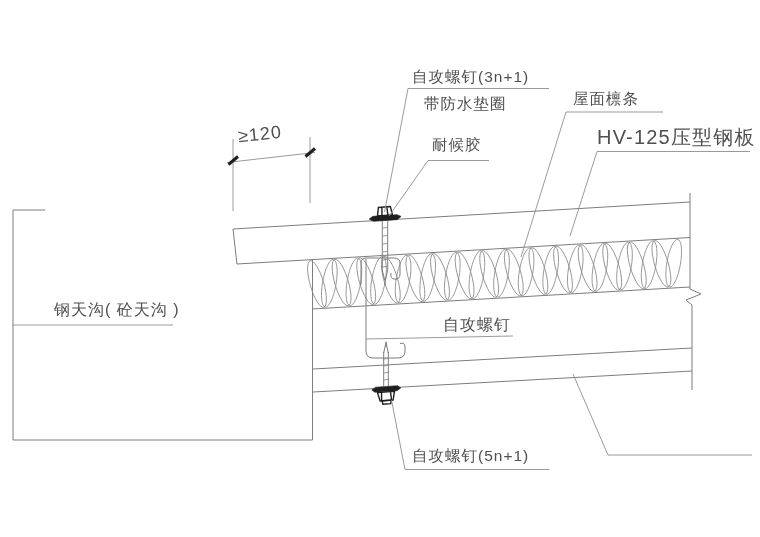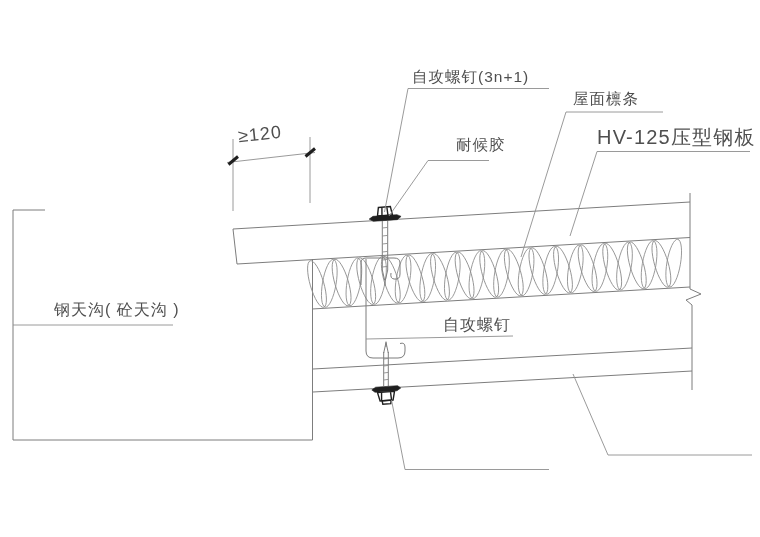--- a/index.html
+++ b/index.html
@@ -142,20 +142,22 @@
     <g>
       <path class="thin" d="M233,139 L233,211"></path>
       <path class="thin" d="M310,137 L310,203"></path>
       <path class="thin" d="M227,162.5 L315,152.5"></path>
       <path class="tick" d="M228.5,164.5 L238,156.5"></path>
       <path class="tick" d="M305.5,156.5 L315,148.5"></path>
     </g>
   </svg>
 
   <div class="lbl" style="left:412px;top:67px">自攻螺钉(3n+1)</div>
-  <div class="lbl" style="left:456px;top:135px">耐候胶</div>
+  <div class="lbl" style="left:424px;top:94px">带防水垫圈</div>
+  <div class="lbl" style="left:432px;top:135px">耐候胶</div>
   <div class="lbl" style="left:573px;top:89px">屋面檩条</div>
   <div class="lbl mixed" style="left:597px;top:127px">HV-125压型钢板</div>
   <div class="lbl big" style="left:54px;top:300px">钢天沟( 砼天沟 )</div>
   <div class="lbl big" style="left:443px;top:315px">自攻螺钉</div>
+  <div class="lbl" style="left:412px;top:446px">自攻螺钉(5n+1)</div>
   <div id="dim-text">≥120</div>
 
 </div>
 
 </body></html>

